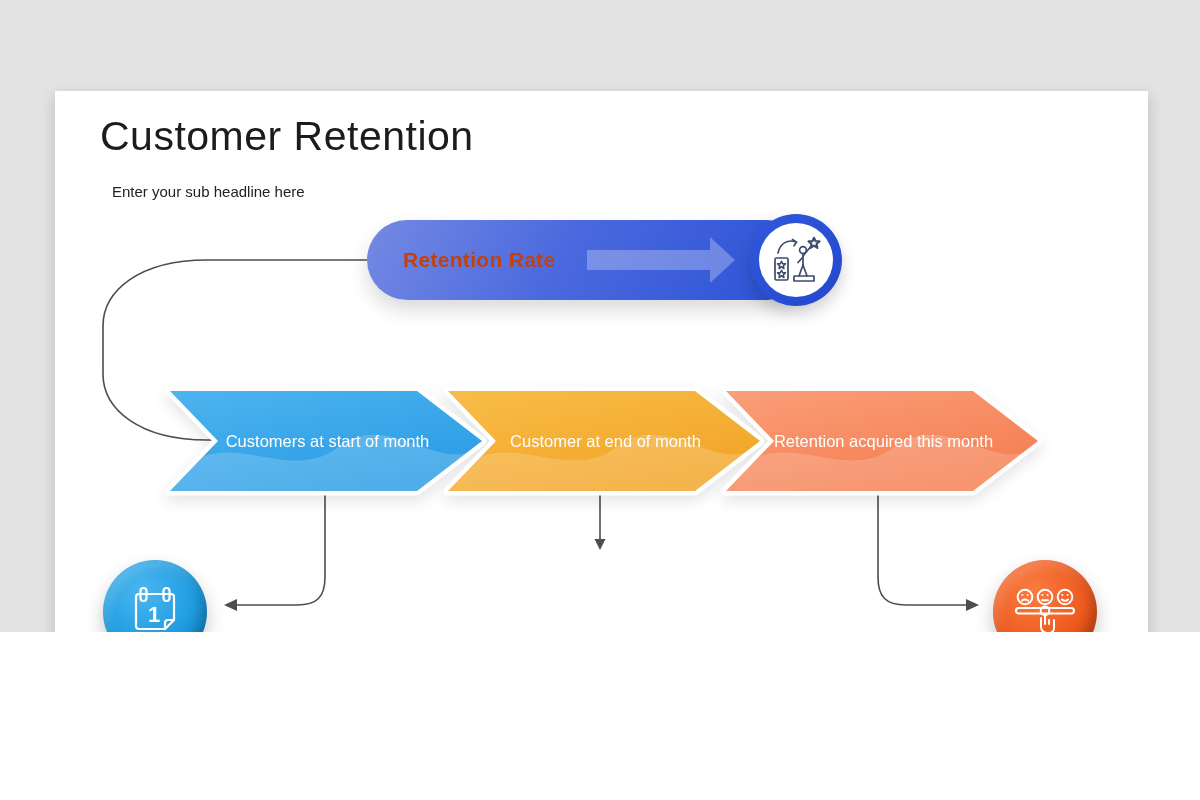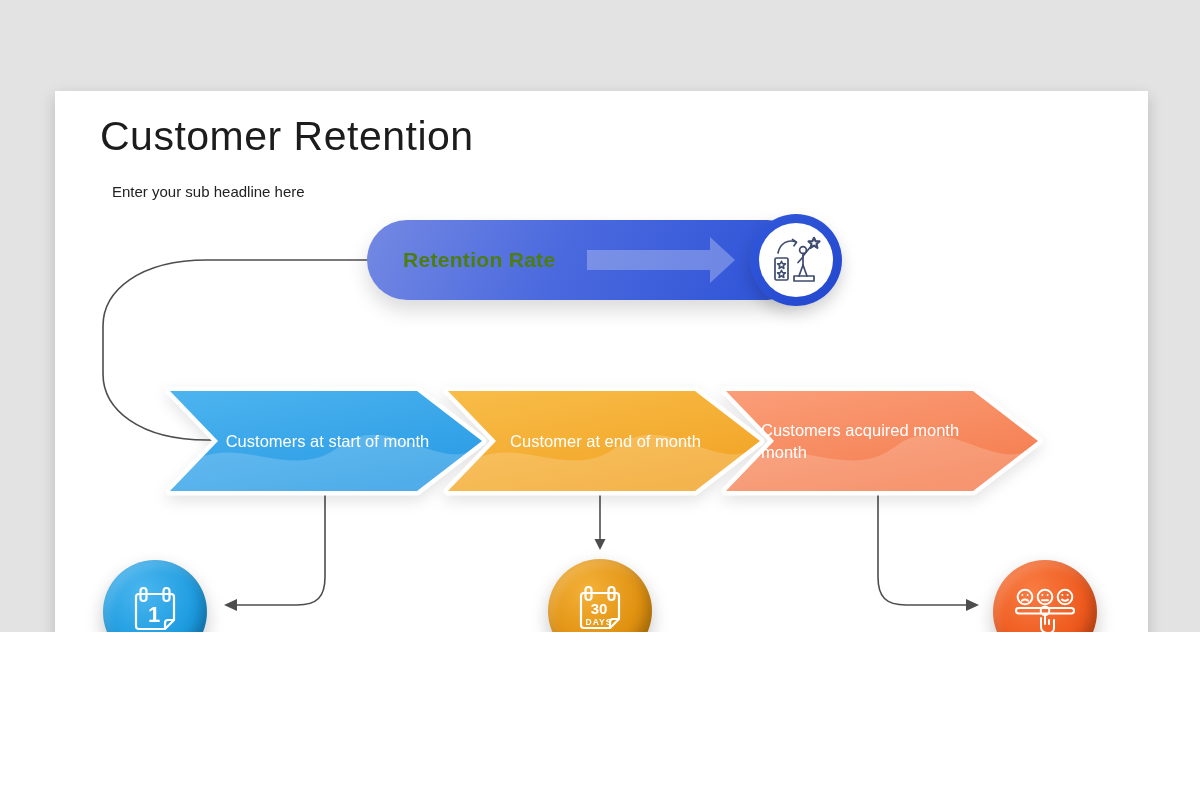--- a/index.html
+++ b/index.html
@@ -33,21 +33,21 @@
 
   
   .pill-group{position:absolute;left:312px;top:123px;width:476px;height:92px;z-index:3;}
   .pill-body{
     position:absolute;left:0;top:6px;width:440px;height:80px;border-radius:40px;
     background:linear-gradient(115deg,#7489E3 0%,#4A69DE 45%,#2C51D7 100%);
     box-shadow:0 10px 20px rgba(0,0,0,0.15);
   }
   .pill-label{
     position:absolute;left:36px;top:6px;height:80px;display:flex;align-items:center;
-    color:#4d7c0f;font-size:21px;font-weight:700;letter-spacing:0.3px;z-index:2;
+    color:#c2410c;font-size:21px;font-weight:700;letter-spacing:0.3px;z-index:2;
   }
   .pill-arrow{position:absolute;left:220px;top:23px;z-index:1;}
   .pill-cap{
     position:absolute;left:383px;top:0;width:92px;height:92px;border-radius:50%;
     background:linear-gradient(135deg,#3157DA,#2348CE);
     box-shadow:0 8px 16px rgba(0,0,0,0.18);
   }
   .pill-badge{
     position:absolute;left:392px;top:9px;width:74px;height:74px;border-radius:50%;
     background:#FFFFFF;display:flex;align-items:center;justify-content:center;
@@ -123,21 +123,21 @@
         <path d="M393,390 C448,325 508,398 563,355 C613,317 668,390 705,352 V400 H393 Z" fill="#FFFFFF" opacity="0.18" clip-path="url(#cp2)"></path>
       </g>
       <g>
         <path d="M115,300 H362 L427,350 L362,400 H115 L163,350 Z" fill="url(#gBlue)" stroke="#FFFFFF" stroke-width="9" stroke-linejoin="round" paint-order="stroke"></path>
         <path d="M115,390 C170,325 230,398 285,355 C335,317 390,390 427,352 V400 H115 Z" fill="#FFFFFF" opacity="0.18" clip-path="url(#cp1)"></path>
       </g>
     </svg>
 
     <div class="step-label s1">Customers at start of month</div>
     <div class="step-label s2">Customer at end of month</div>
-    <div class="step-label s3">Customers acquired month month</div>
+    <div class="step-label s3">Retention acquired this month</div>
 
     <div class="pill-group">
       <div class="pill-body"></div>
       <svg class="pill-arrow" width="148" height="46" viewBox="0 0 148 46">
         <polygon points="0,13 123,13 123,0 148,23 123,46 123,33 0,33" fill="rgba(255,255,255,0.28)"></polygon>
       </svg>
       <span class="pill-label">Retention Rate</span>
       <div class="pill-cap"></div>
       <div class="pill-badge">
         <svg width="52" height="52" viewBox="0 0 52 52">
@@ -165,32 +165,20 @@
         <g fill="none" stroke="#FFFFFF" stroke-width="2.2" stroke-linecap="round" stroke-linejoin="round">
           <rect x="13.5" y="4" width="6" height="13" rx="3"></rect>
           <rect x="36.5" y="4" width="6" height="13" rx="3"></rect>
           <path d="M12,10 H44 a3,3 0 0 1 3,3 V36 L38,45 H12 a3,3 0 0 1 -3,-3 V13 a3,3 0 0 1 3,-3 Z"></path>
           <path d="M47,36 H41 a3,3 0 0 0 -3,3 v6"></path>
         </g>
         <text x="27" y="38" text-anchor="middle" font-size="22" font-weight="bold" fill="#FFFFFF">1</text>
       </svg>
     </div>
 
-    <div class="big-circle c-amber">
-      <svg width="56" height="56" viewBox="0 0 56 56">
-        <g fill="none" stroke="#FFFFFF" stroke-width="2.2" stroke-linecap="round" stroke-linejoin="round">
-          <rect x="13.5" y="4" width="6" height="13" rx="3"></rect>
-          <rect x="36.5" y="4" width="6" height="13" rx="3"></rect>
-          <path d="M12,10 H44 a3,3 0 0 1 3,3 V36 L38,45 H12 a3,3 0 0 1 -3,-3 V13 a3,3 0 0 1 3,-3 Z"></path>
-          <path d="M47,36 H41 a3,3 0 0 0 -3,3 v6"></path>
-        </g>
-        <text x="27" y="31" text-anchor="middle" font-size="15" font-weight="bold" fill="#FFFFFF">30</text>
-        <text x="27" y="42" text-anchor="middle" font-size="8.5" font-weight="bold" letter-spacing="1" fill="#FFFFFF">DAYS</text>
-      </svg>
-    </div>
 
     <div class="big-circle c-orange">
       <svg width="60" height="50" viewBox="0 0 60 50">
         <g fill="none" stroke="#FFFFFF" stroke-width="2" stroke-linecap="round" stroke-linejoin="round">
           <circle cx="10" cy="10" r="7.3"></circle>
           <circle cx="30" cy="10" r="7.3"></circle>
           <circle cx="50" cy="10" r="7.3"></circle>
           <path d="M7,13.6 Q10,11.6 13,13.6"></path>
           <path d="M27,13.2 H33"></path>
           <path d="M47,12.6 Q50,14.8 53,12.6"></path>

